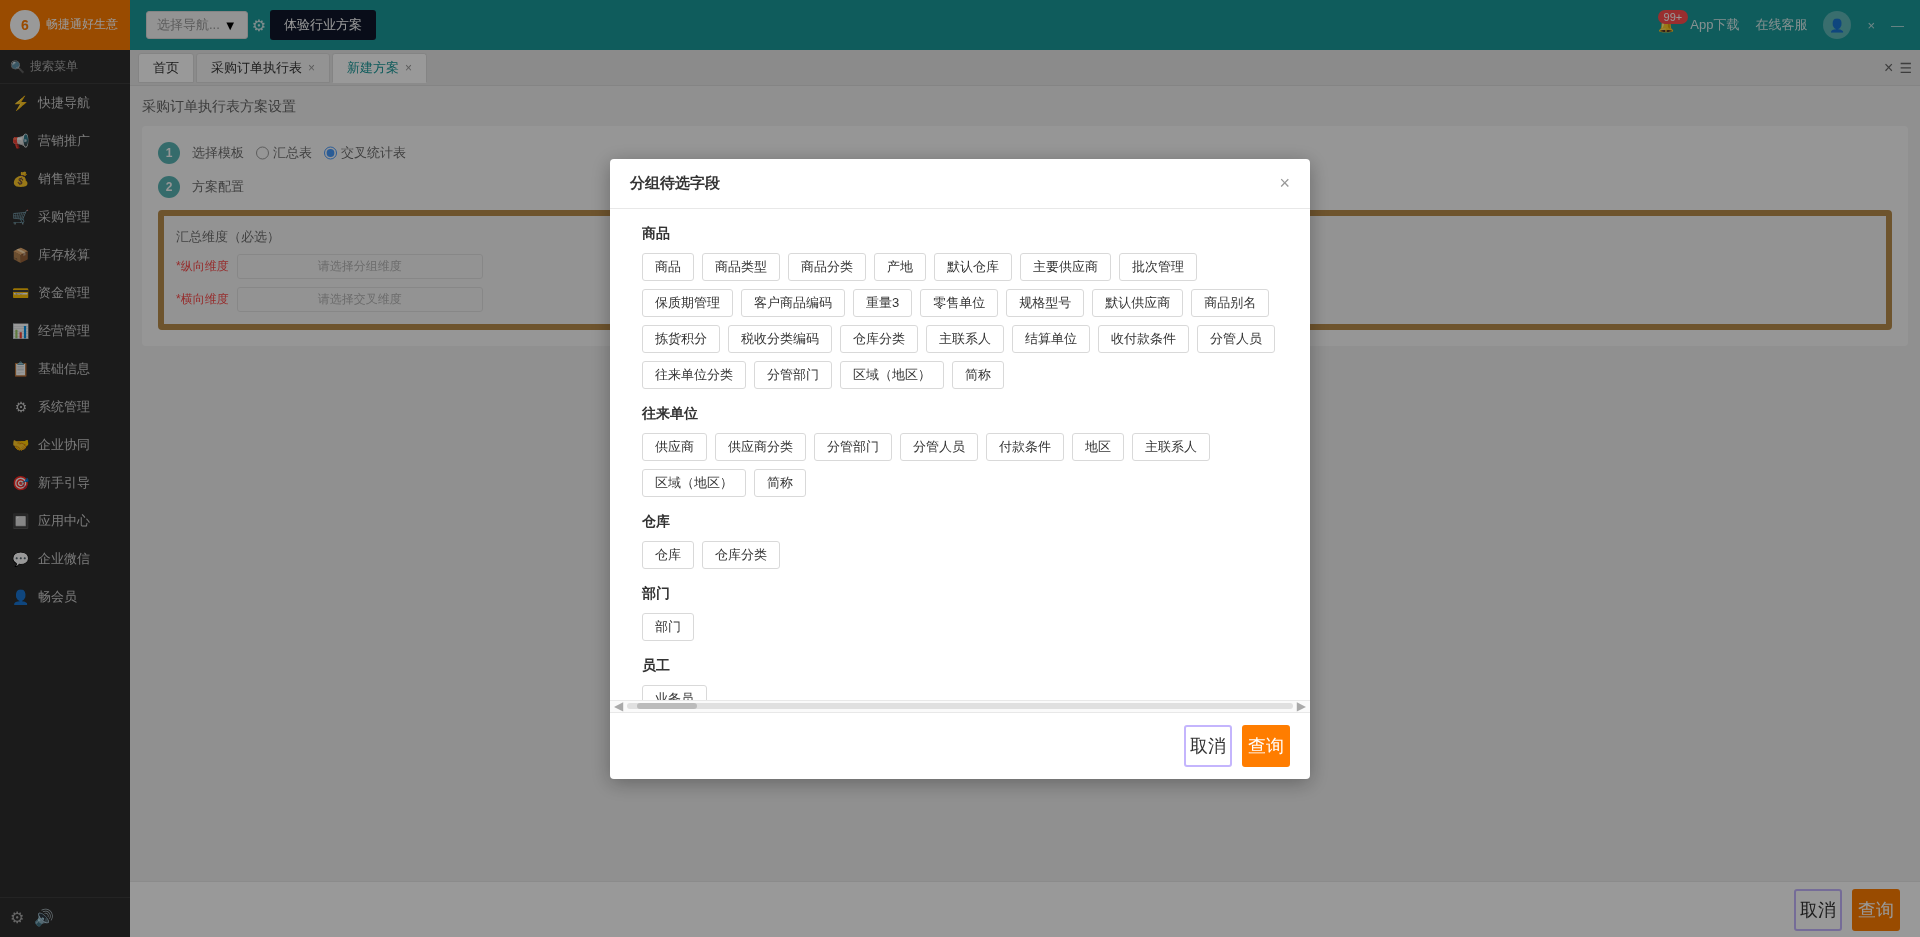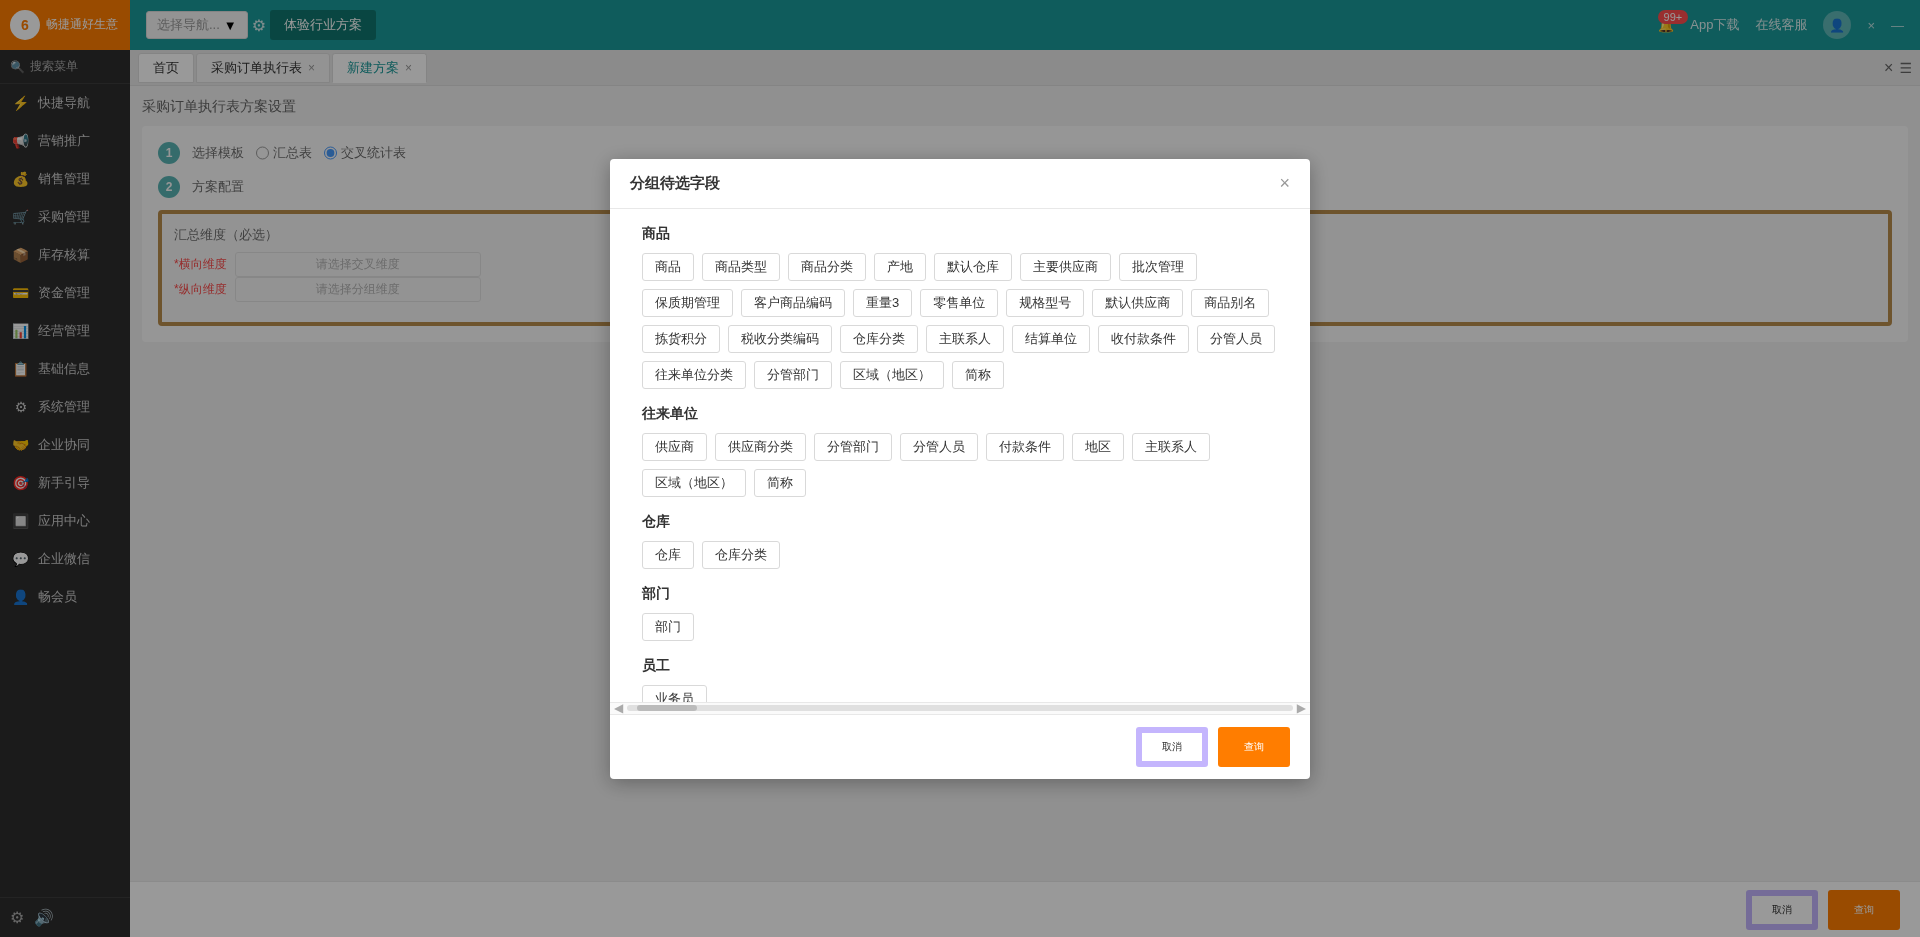--- a/index.html
+++ b/index.html
@@ -55,37 +55,37 @@
     .field-tags { display: flex; flex-wrap: wrap; gap: 8px; }
     .field-tag { border: 1px solid #d9d9d9; border-radius: 3px; padding: 4px 12px; font-size: 13px; color: #333; cursor: pointer; background: white; white-space: nowrap; }
 
     
     .modal-hscroll { height: 12px; border-top: 1px solid #e8e8e8; background: #fafafa; display: flex; align-items: center; padding: 0 4px; }
     .hscroll-track { flex: 1; height: 6px; background: #e0e0e0; border-radius: 3px; position: relative; }
     .hscroll-thumb { width: 60px; height: 6px; background: #bbb; border-radius: 3px; position: absolute; left: 10px; }
 
     
     .bottom-bar { height: 56px; background: white; border-top: 1px solid #e8e8e8; display: flex; align-items: center; justify-content: flex-end; padding: 0 20px; gap: 10px; }
-    .btn { padding: 7px 20px; border-radius: 3px; font-size: 10px; cursor: pointer; border: 6px solid #c4b5fd; background: white; }
+    .btn { padding: 7px 4px; border-radius: 3px; font-size: 18px; cursor: pointer; border: 2px solid #c4b5fd; background: white; }
     .btn-primary { background: #ff7d00; color: white; border-color: #ff7d00; }
     .btn-default { color: #333; }
 
     
     .sidebar-bottom { margin-top: auto; display: flex; align-items: center; padding: 10px; gap: 10px; border-top: 1px solid #3d3d3d; }
 
     
     .bg-form { background: white; border-radius: 4px; padding: 16px; margin-bottom: 12px; opacity: 0.7; }
     .bg-form-row { display: flex; align-items: center; gap: 12px; margin-bottom: 12px; }
     .step-badge { width: 22px; height: 22px; border-radius: 50%; background: #1a9999; color: white; display: flex; align-items: center; justify-content: center; font-size: 12px; font-weight: bold; flex-shrink: 0; }
     .radio-group { display: flex; gap: 12px; align-items: center; }
     .radio-item { display: flex; gap: 4px; font-size: 13px; }
 
     
     .header-nav { display: flex; align-items: center; gap: 4px; }
-    .experience-btn { background: #0f766e; color: white; border: none; padding: 6px 14px; border-radius: 3px; font-size: 13px; cursor: pointer; }
+    .experience-btn { background: #0f172a; color: white; border: none; padding: 6px 14px; border-radius: 3px; font-size: 13px; cursor: pointer; }
     .settings-icon { color: rgba(255,255,255,0.8); cursor: pointer; font-size: 16px; }
     .dropdown-btn { background: #f5f5f5; border: 1px solid #ddd; border-radius: 3px; padding: 4px 10px; font-size: 13px; cursor: pointer; display: flex; align-items: center; gap: 4px; }
 
     .tab-first { background: white; }
   </style>
 </head>
 <body>
 
 <div class="app-container">
 
@@ -213,29 +213,29 @@
           <span>选择模板</span>
           <div class="radio-group">
             <label class="radio-item"><input type="radio" name="template" style=""> 汇总表</label>
             <label class="radio-item"><input type="radio" name="template" checked="" style=""> 交叉统计表</label>
           </div>
         </div>
         <div class="bg-form-row">
           <div class="step-badge">2</div>
           <span>方案配置</span>
         </div>
-        <div style="background:#f9f9f9;border:4px solid #a16207;border-radius:4px;padding:12px;margin-top:6px;">
+        <div style="background:#f9f9f9;border:6px solid #a16207;border-radius:4px;padding:12px;margin-top:6px;">
           <div style="margin-bottom:8px;font-size:13px;color:#333;">汇总维度（必选）</div>
+          <div style="display:flex;align-items:center;gap:8px;margin-bottom:8px;">
+            <span style="color:#f00;font-size:12px;">*纵向维度</span>
+            <span style="color:#999;border:1px solid #ddd;padding:3px 80px;border-radius:3px;font-size:12px;">请选择分组维度</span>
+          </div>
           <div style="display:flex;align-items:center;gap:8px;">
             <span style="color:#f00;font-size:12px;">*横向维度</span>
             <span style="color:#999;border:1px solid #ddd;padding:3px 80px;border-radius:3px;font-size:12px;">请选择交叉维度</span>
-          </div>
-          <div style="display:flex;align-items:center;gap:8px;margin-bottom:8px;">
-            <span style="color:#f00;font-size:12px;">*纵向维度</span>
-            <span style="color:#999;border:1px solid #ddd;padding:3px 80px;border-radius:3px;font-size:12px;">请选择分组维度</span>
           </div>
         </div>
       </div>
     </div>
 
     <div class="bottom-bar">
       <button class="btn btn-default">取消</button>
       <button class="btn btn-primary">查询</button>
     </div>
   </div>

